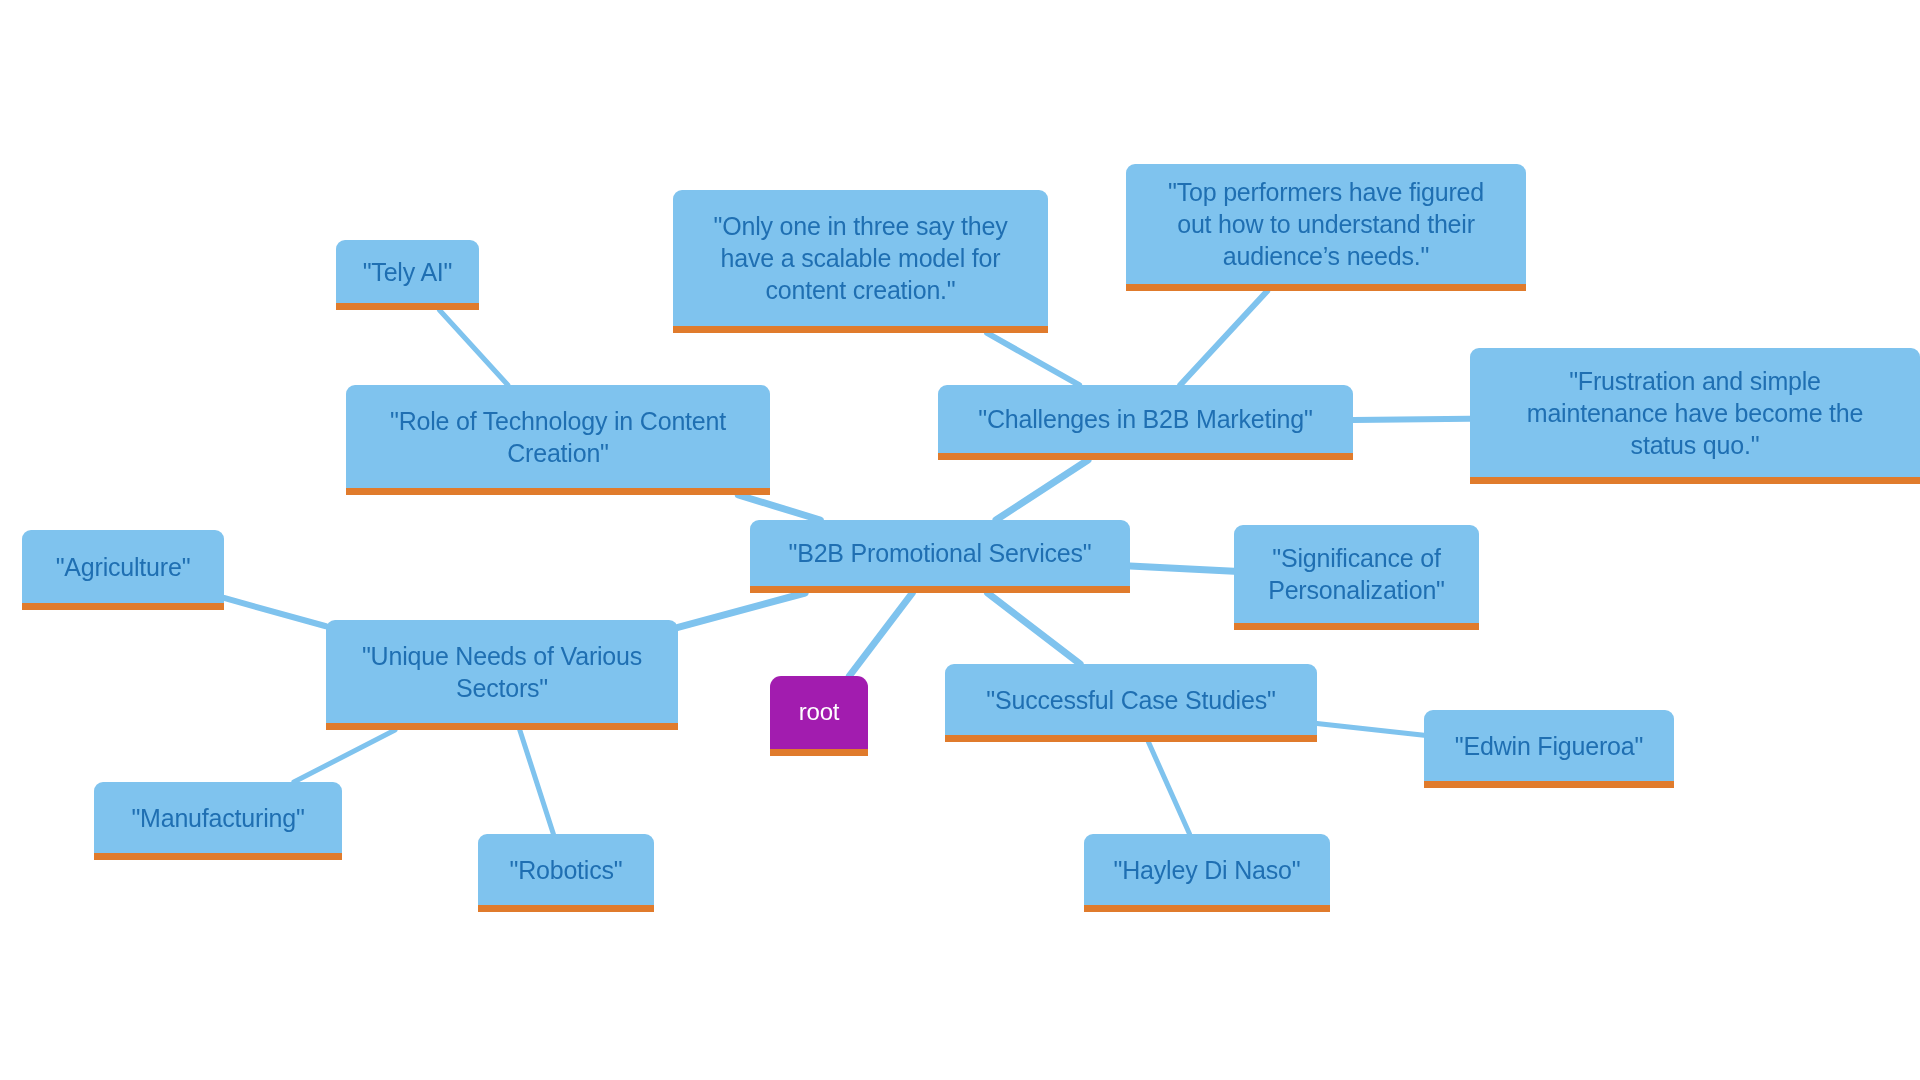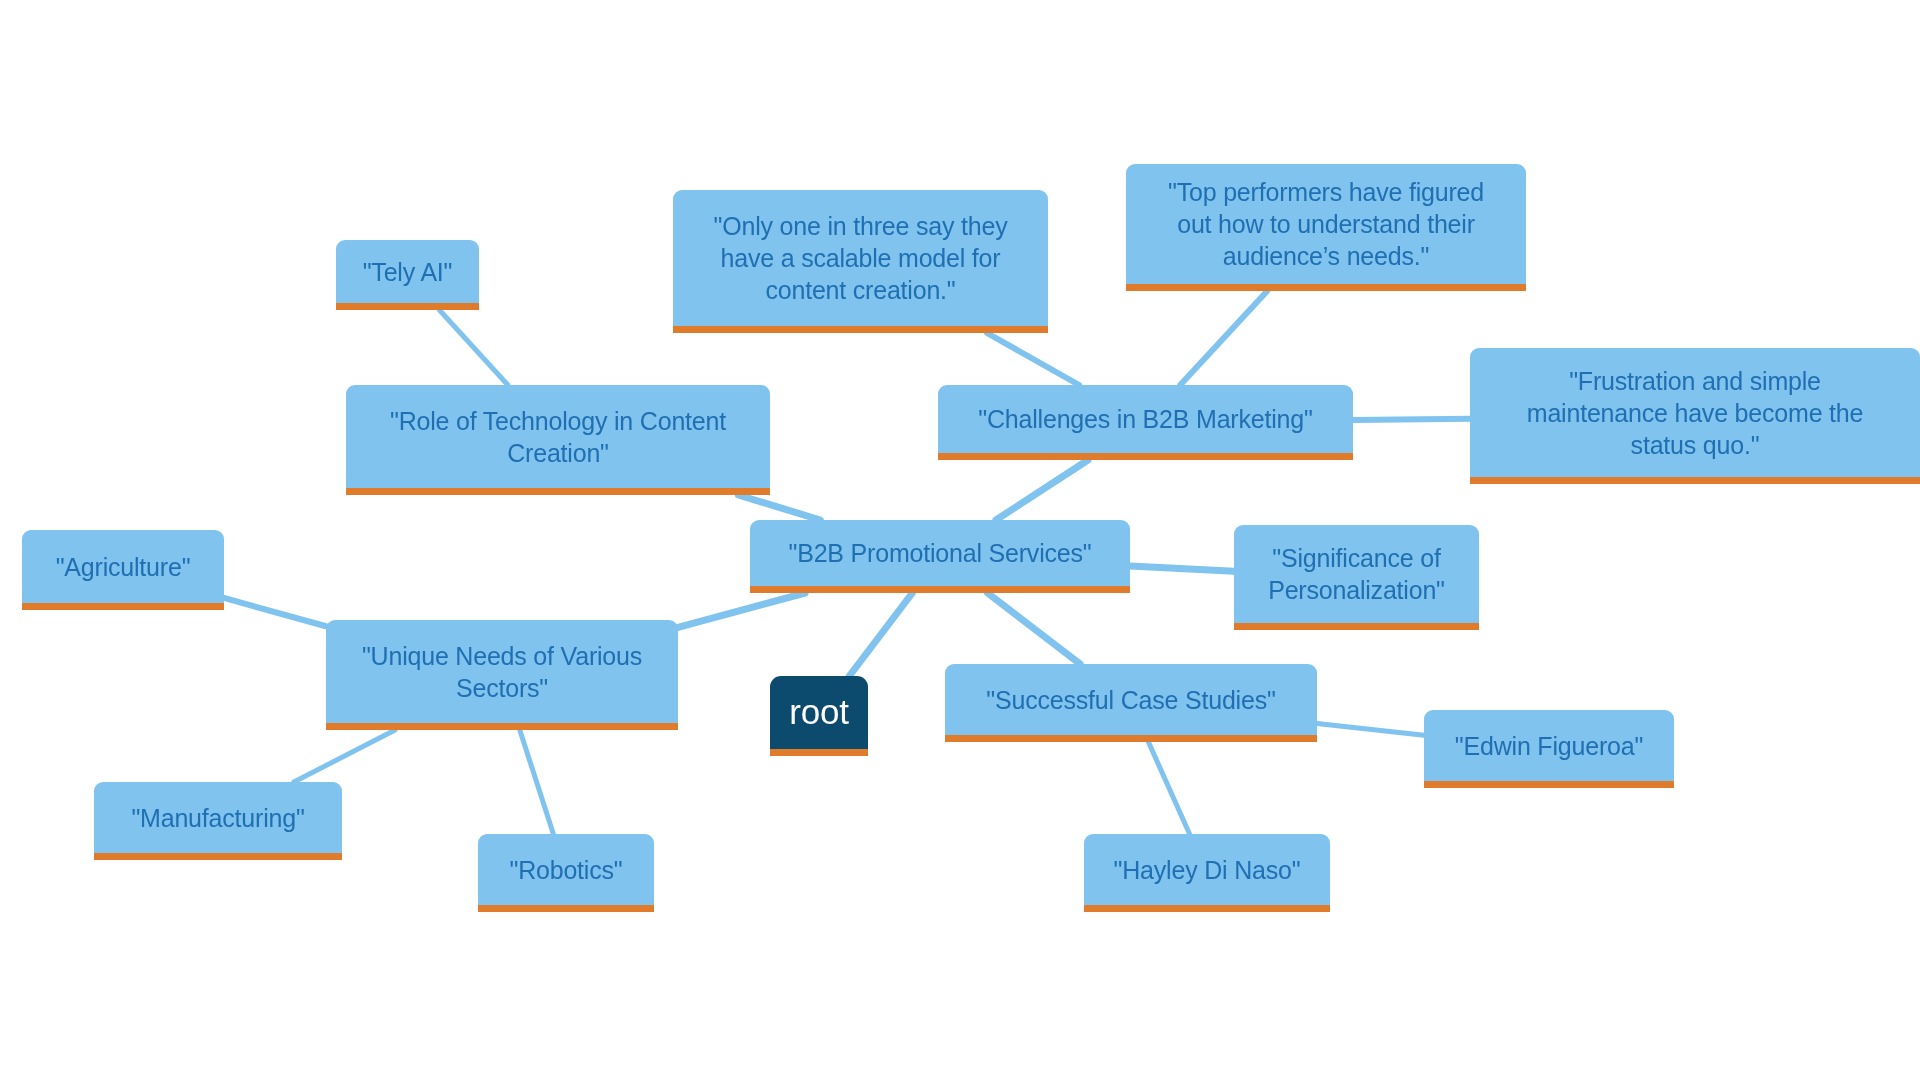--- a/index.html
+++ b/index.html
@@ -32,24 +32,24 @@
     align-items: center;
     justify-content: center;
     text-align: center;
     font-size: 25px;
     line-height: 1.28;
     padding: 6px 14px;
     white-space: pre-line;
     letter-spacing: -0.2px;
   }
   .node.root-node {
-    background: #0c4a6e;
+    background: #a21caf;
     color: #ffffff;
     border-radius: 11px 11px 0 0;
-    font-size: 35px;
+    font-size: 24px;
   }
 </style>
 </head>
 <body>
 
 <div id="canvas">
   <svg id="edges" viewBox="0 0 1920 1080" width="1920" height="1080">
       <line x1="849.3448275862069" y1="676" x2="912.3103448275862" y2="593" stroke="#7FC3EE" stroke-width="7" stroke-linecap="round"></line>
       <line x1="820.3175965665237" y1="520" x2="738.343347639485" y2="495" stroke="#7FC3EE" stroke-width="7" stroke-linecap="round"></line>
       <line x1="995.9757462686567" y1="520" x2="1087.990671641791" y2="460" stroke="#7FC3EE" stroke-width="7" stroke-linecap="round"></line>

